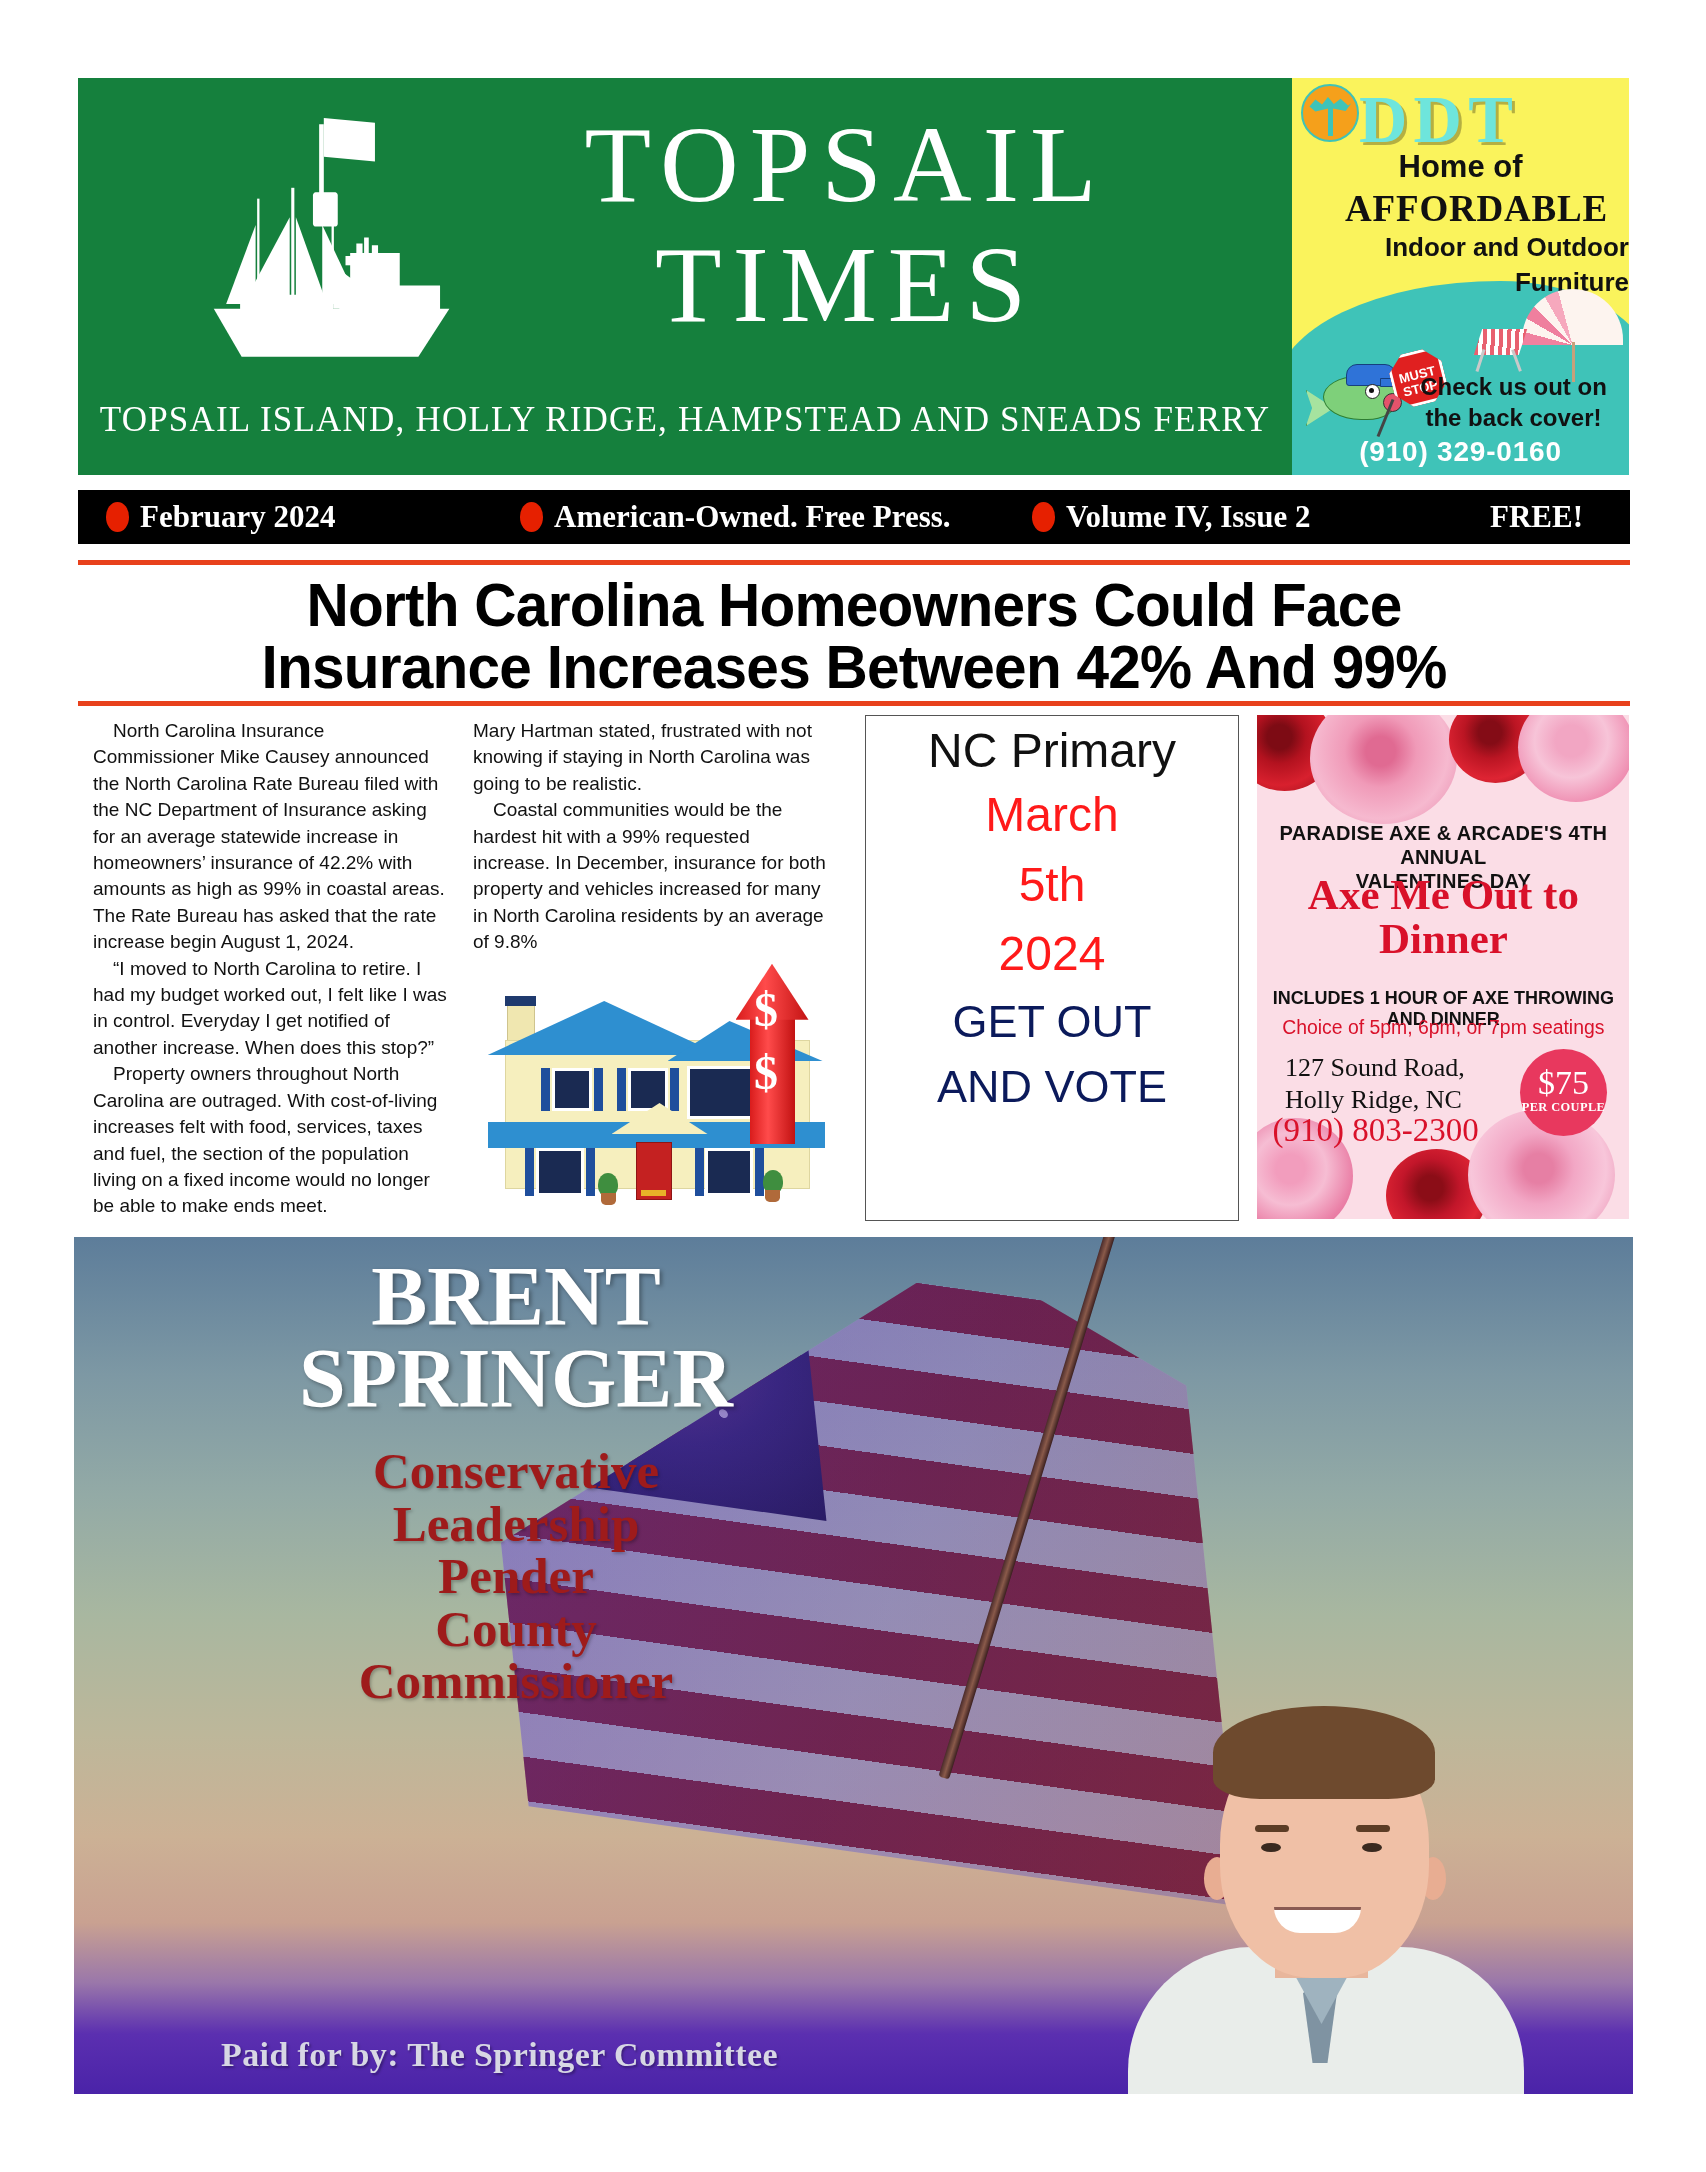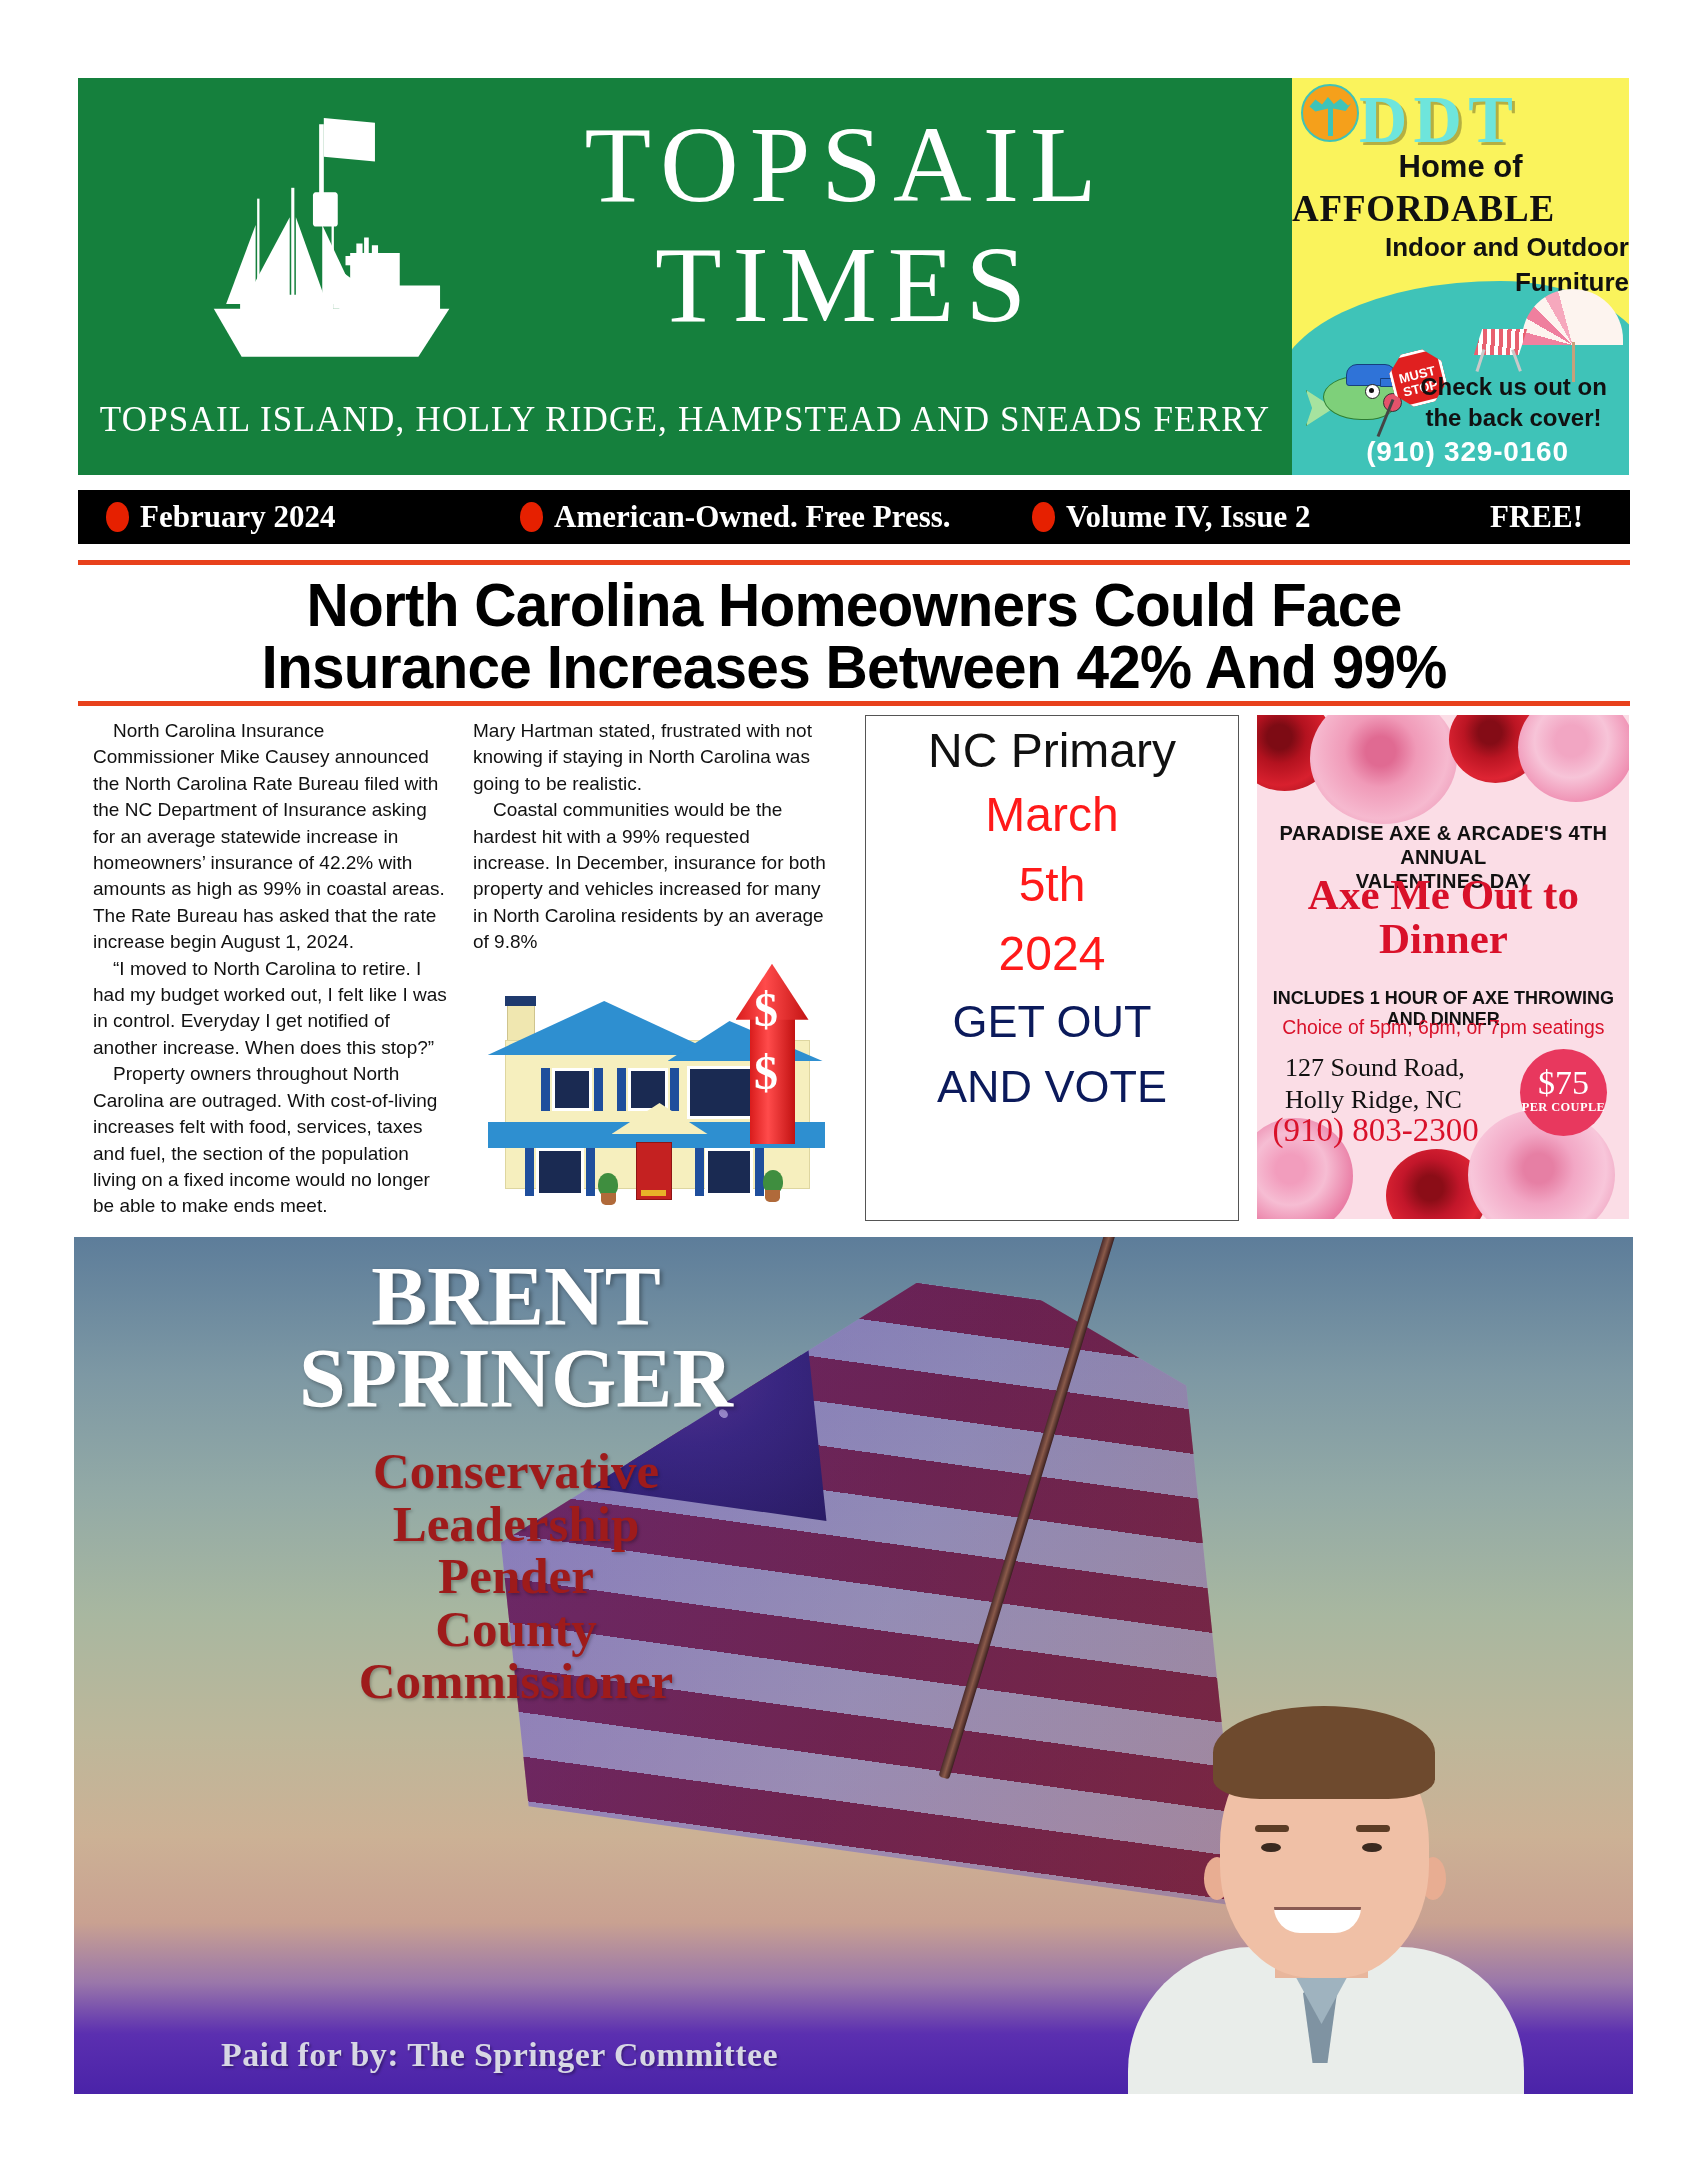--- a/index.html
+++ b/index.html
@@ -20,25 +20,25 @@
   .ddt .wave{position:absolute;left:-15.5px;bottom:0;width:372px;height:194px;background:#3FC3B8;
              border-radius:60% 40% 0 0 / 55% 45% 0 0;}
   .ddt-logo{position:absolute;left:9.3px;top:6.2px;width:54px;height:54px;border-radius:50%;background:#F5A01B;
             border:2.3px solid #3FC3B8;overflow:hidden;}
   .palm-trunk{position:absolute;left:25px;top:17px;width:4.7px;height:33px;background:#3FC3B8;}
   .palm-top{position:absolute;left:6.2px;top:9.3px;width:42px;height:20px;background:#3FC3B8;
             border-radius:50% 50% 30% 30%;clip-path:polygon(0 55%,14% 20%,30% 45%,44% 8%,58% 42%,74% 16%,92% 50%,100% 38%,86% 78%,50% 62%,14% 80%);}
   .ddt-letters{position:absolute;left:67px;top:3.1px;font-family:"Liberation Serif",serif;font-weight:700;
                font-size:67px;color:#6EE5DC;letter-spacing:6.2px;text-shadow:3.1px 3.1px 0 rgba(0,0,0,.28);}
   .ddt-l1{position:absolute;left:0;top:71px;width:337px;text-align:center;font-size:31px;font-weight:700;color:#111;}
-  .ddt-l2{position:absolute;left:0;top:109px;width:316px;text-align:left;font-family:"Liberation Serif",serif;
+  .ddt-l2{position:absolute;left:0;top:109px;width:316px;text-align:right;font-family:"Liberation Serif",serif;
           font-size:37px;font-weight:700;color:#111;letter-spacing:0.8px;}
   .ddt-l3{position:absolute;left:0;top:152px;width:337px;text-align:right;font-size:26px;font-weight:700;color:#111;line-height:1.35;}
   .ddt-l4{position:absolute;left:109px;top:293px;width:225px;text-align:center;font-size:24px;font-weight:700;color:#111;line-height:1.3;}
-  .ddt-phone{position:absolute;left:0;top:358px;width:337px;text-align:center;font-size:28px;font-weight:700;color:#fff;letter-spacing:0.8px;padding-left:7px;}
+  .ddt-phone{position:absolute;left:0;top:358px;width:337px;text-align:center;font-size:28px;font-weight:700;color:#fff;letter-spacing:0.8px;}
   .umbrella{position:absolute;right:6.2px;top:211px;width:101px;height:56px;
             background:conic-gradient(from 180deg at 50% 100%,#f6a8bd 0 15deg,#fdf4ef 15deg 30deg,#ef7f9e 30deg 45deg,#fdf4ef 45deg 60deg,#ef7f9e 60deg 75deg,#fdf4ef 75deg 90deg,#f0819f 90deg 105deg,#fdf4ef 105deg 120deg,#ef7f9e 120deg 135deg,#fdf4ef 135deg 150deg,#f6a8bd 150deg 165deg,#fdf4ef 165deg 180deg);
             border-radius:54px 54px 0 0;}
   .umb-pole{position:absolute;right:54px;top:264px;width:3.1px;height:40px;background:#c8a07a;}
   .chair{position:absolute;right:92px;top:245px;width:61px;height:51px;}
   .chair i{position:absolute;display:block;background:#d9d9d9;}
   .chair .seat{left:1.6px;top:6.2px;width:45px;height:26px;background:repeating-linear-gradient(75deg,#e8606f 0 3.9px,#fff 3.9px 7.8px);transform:skewX(-18deg);}
   .chair .lega{left:3.1px;top:26px;width:3.1px;height:23px;background:#c9c9c9;transform:rotate(18deg);}
   .chair .legb{left:39px;top:26px;width:3.1px;height:23px;background:#c9c9c9;transform:rotate(-20deg);}
   .fish{position:absolute;left:17px;top:281px;width:101px;height:74px;}

